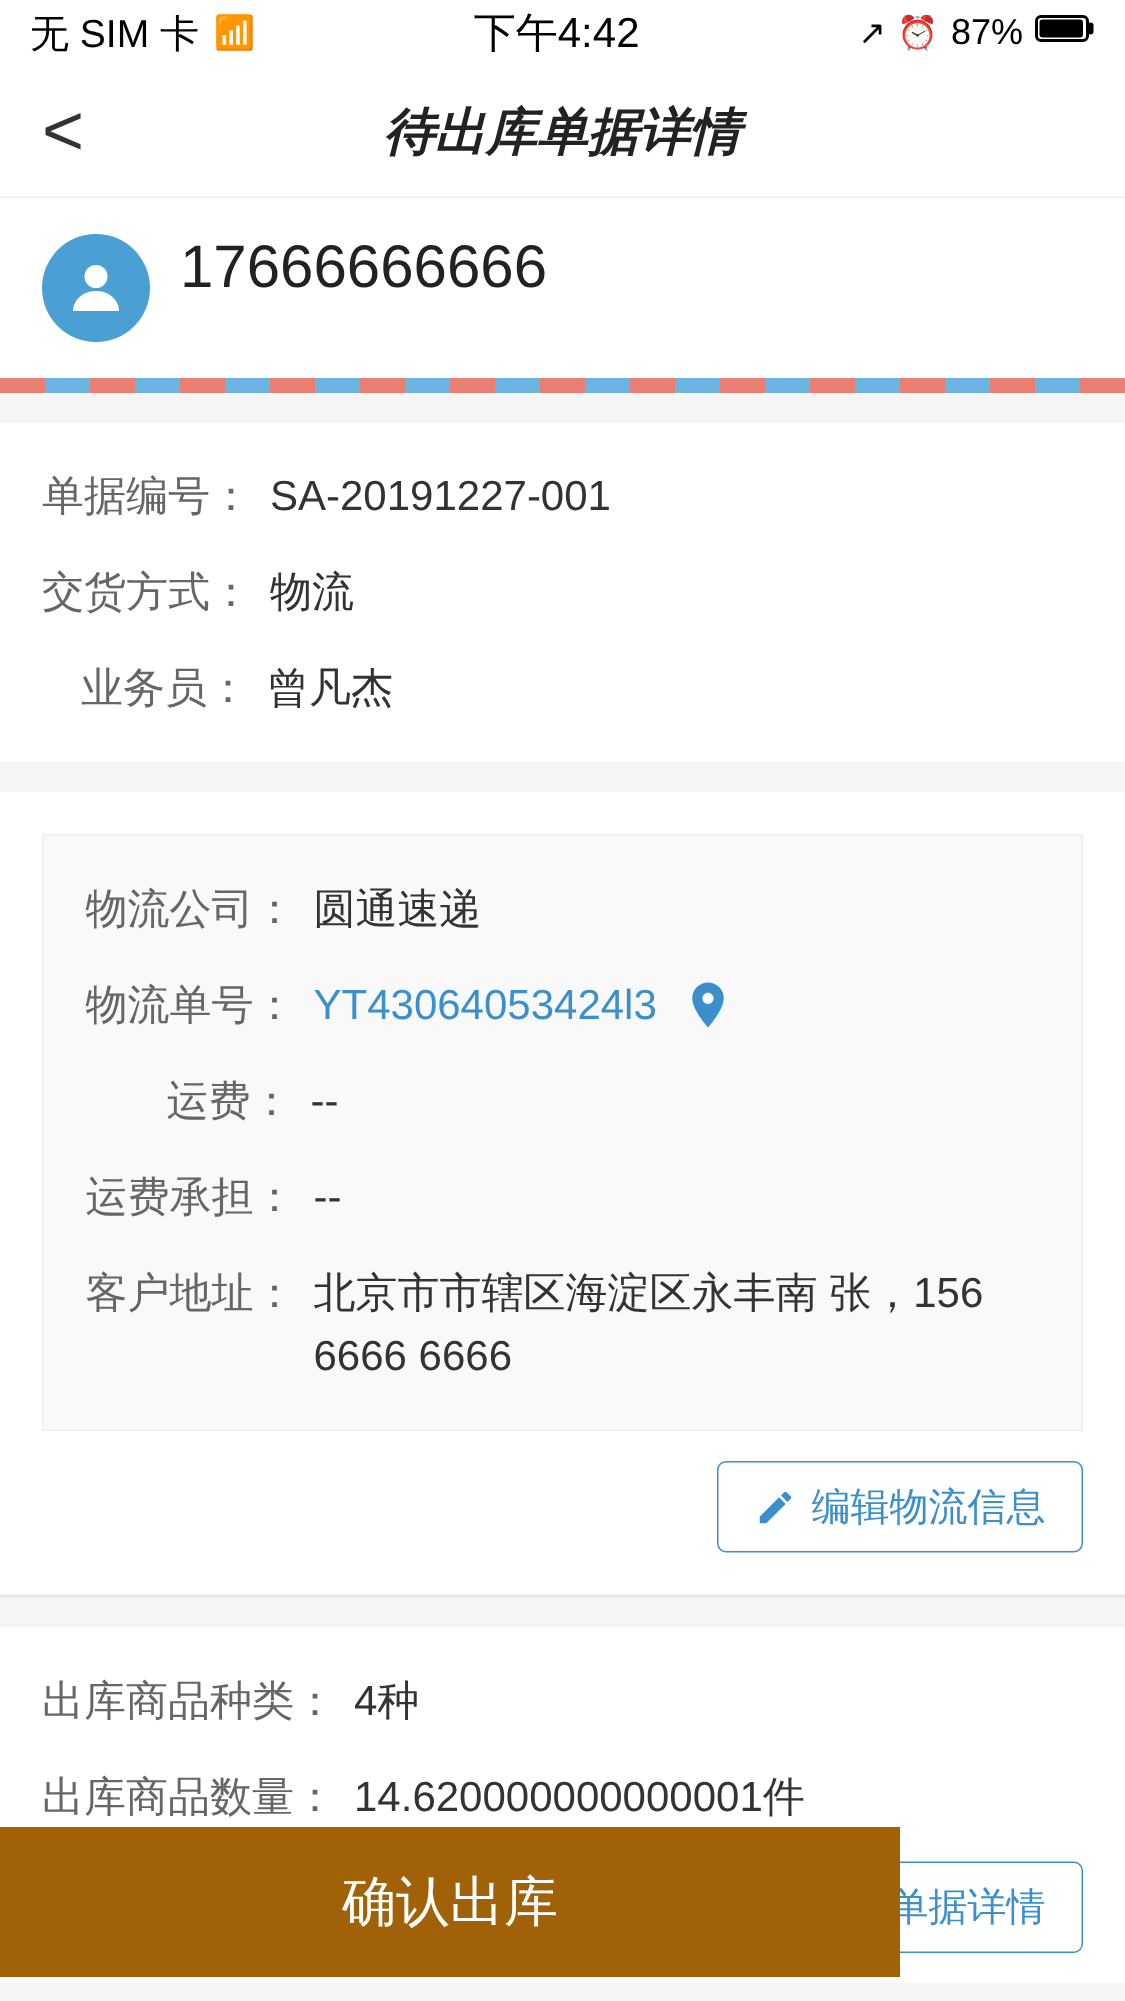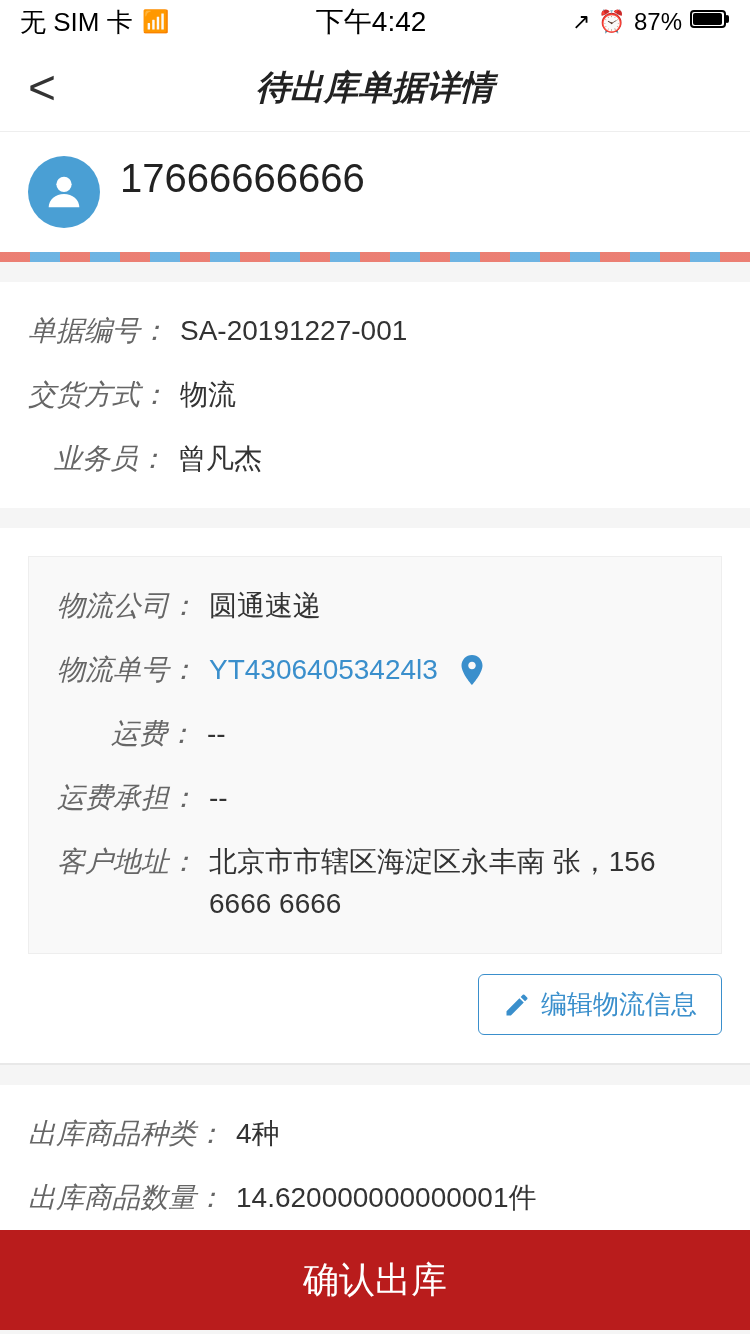--- a/index.html
+++ b/index.html
@@ -121,21 +121,20 @@
       font-size: 28px;
       line-height: 1.5;
     }
     .info-row:last-child { margin-bottom: 0; }
     .info-label {
       color: #666;
       min-width: 150px;
       text-align: right;
       padding-right: 12px;
       flex-shrink: 0;
-      font-style: italic;
     }
     .info-value {
       color: #333;
       flex: 1;
     }
     .info-value.blue-link {
       color: #3a8fcc;
     }
     .tracking-row {
       display: flex;
@@ -207,25 +206,25 @@
 
     
     .bottom-spacer {
       height: 200px;
       background: #f5f5f5;
     }
 
     
     .confirm-bar {
       position: fixed;
-      bottom: 4px;
+      bottom: 16px;
       left: 0;
-      width: 750px;
+      width: 600px;
       height: 100px;
-      background: #b91c1c;
+      background: #a16207;
       display: flex;
       align-items: center;
       justify-content: center;
     }
     .confirm-btn {
       background: transparent;
       border: none;
       color: #fff;
       font-size: 36px;
       font-weight: 500;

